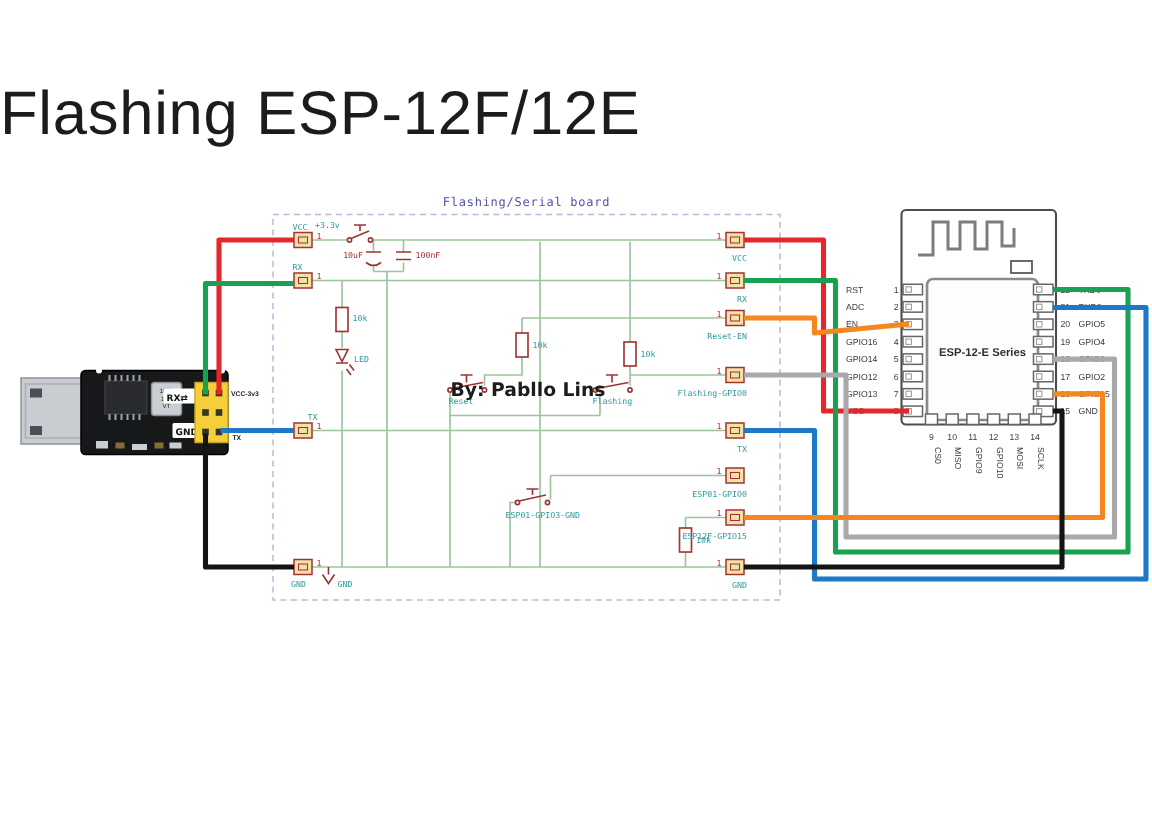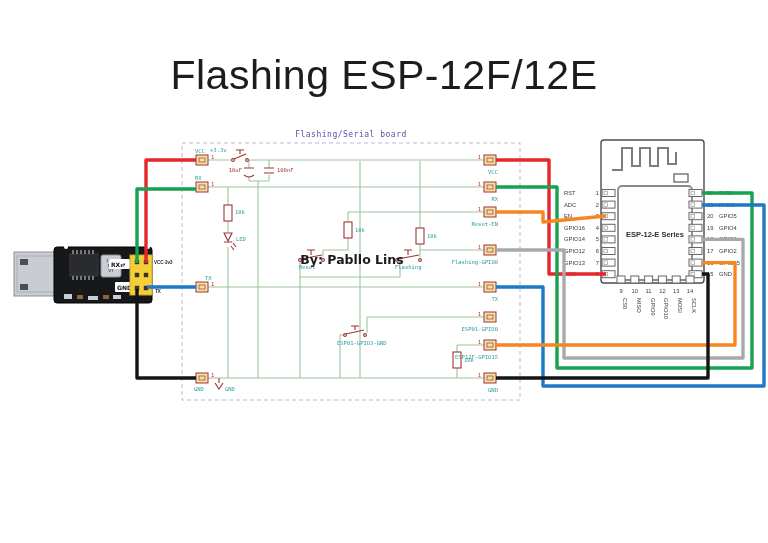--- a/index.html
+++ b/index.html
@@ -1,18 +1,18 @@
 <!DOCTYPE html>
 <html style="--wire_red: #e5262b; --wire_green: #17a150; --wire_blue: #1e78c8; --wire_orange: #f6871f; --wire_gray: #a9a9ad; --wire_black: #141414; --sch_green: #9cc49c; --component: #a03434; --label_teal: #2e9b9b; --pin_red: #cc2a2a; --border: #b9b9da; --board_title: #5353a8;"><head>
 <meta charset="utf-8">
 <style>
   html,body{margin:0;padding:0;background:#e9e9e9;}
   .stage{position:relative;width:768px;height:543px;background:#fff;overflow:hidden;
          font-family:"Liberation Sans",sans-serif;}
-  .page-title{position:absolute;top:52px;left:0;width:100%;text-align:center;
+  .page-title{position:absolute;top:52px;left:0;width:100%;text-align:left;
               font-size:41px;font-weight:300;letter-spacing:.5px;color:#1c1c1c;}
   svg{position:absolute;inset:0;}
   
   .sch{stroke:var(--sch_green);stroke-width:1.1;fill:none;}
   .cmp{stroke:var(--component);stroke-width:1.1;fill:none;}
   .cmp-f{stroke:var(--component);stroke-width:1.1;fill:#fff;}
   .pad{fill:#f3e2a8;stroke:var(--component);stroke-width:1;}
   .pad-i{fill:none;stroke:var(--component);stroke-width:.7;}
   .sch-lbl{fill:var(--label_teal);font:5.5px "DejaVu Sans Mono",monospace;}
   .sch-lbl-m{fill:var(--component);font:5.5px "DejaVu Sans Mono",monospace;}

